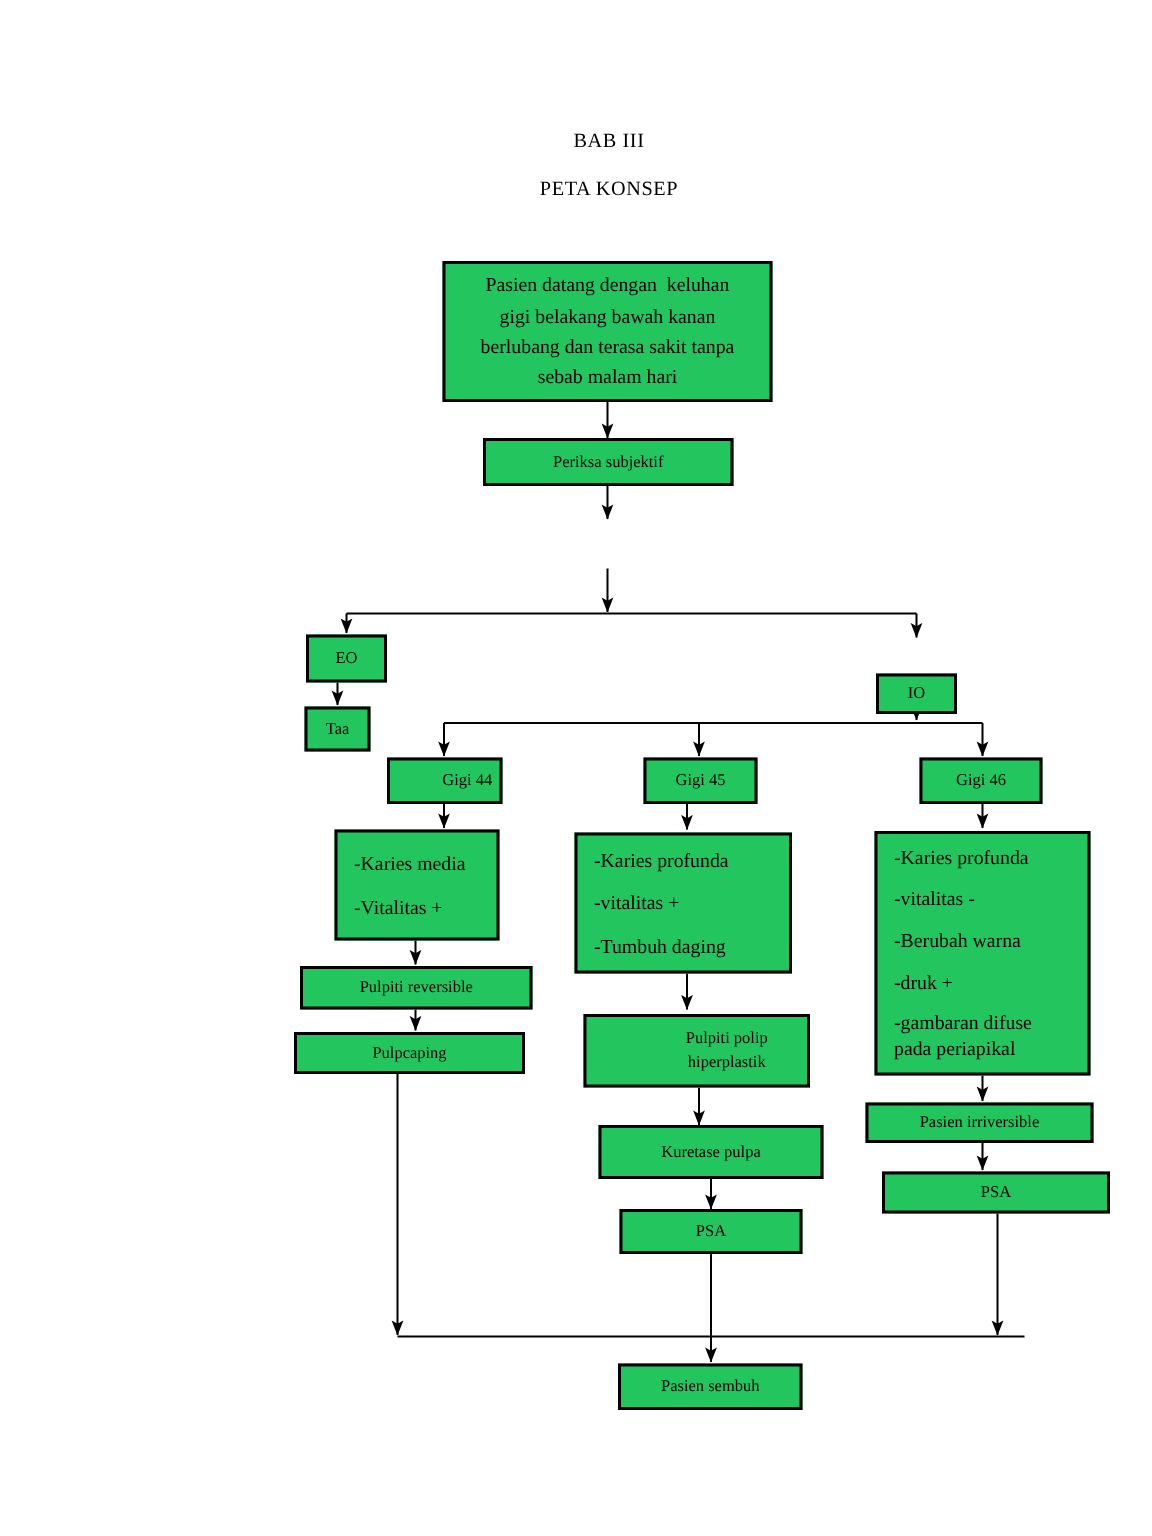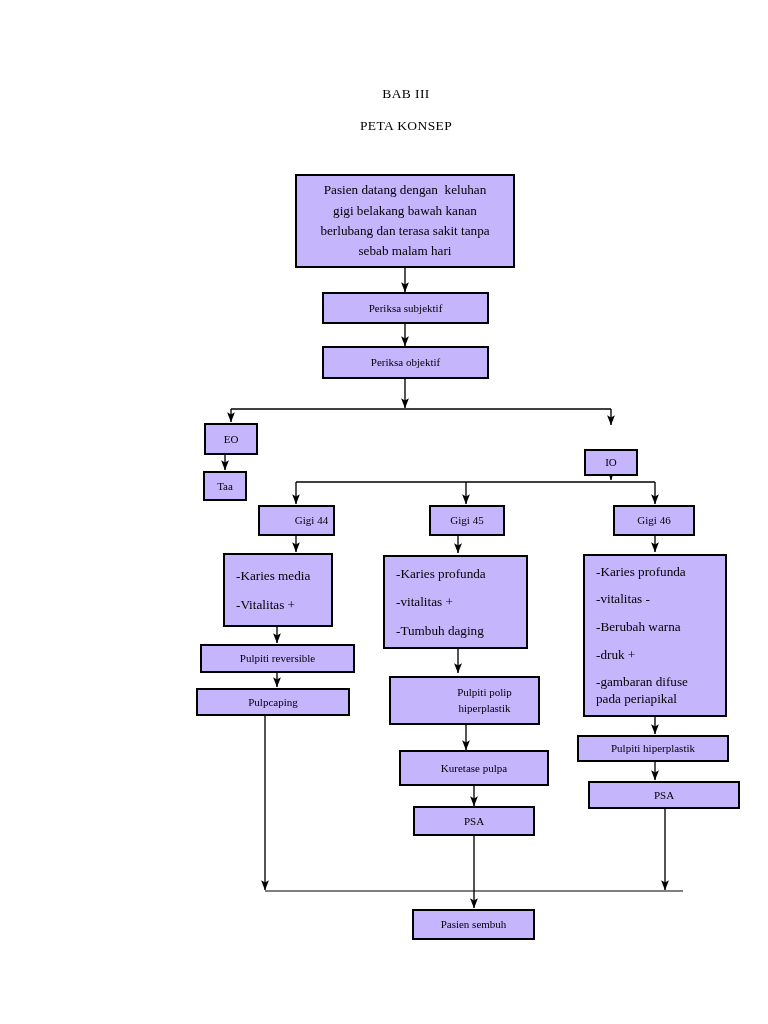--- a/index.html
+++ b/index.html
@@ -37,21 +37,21 @@
     position: absolute;
     text-align: center;
     font-size: 13.5px;
     letter-spacing: 0.4px;
     white-space: nowrap;
   }
 
   .node {
     position: absolute;
     box-sizing: border-box;
-    background: #c4b5fd;
+    background: #22c55e;
     border: 2.2px solid #000000;
     display: flex;
     flex-direction: column;
     justify-content: center;
     z-index: 2;
   }
 
   .node.center {
     align-items: center;
     text-align: center;
@@ -173,23 +173,20 @@
     <div class="line">Pasien datang dengan  keluhan</div>
     <div class="line">gigi belakang bawah kanan</div>
     <div class="line">berlubang dan terasa sakit tanpa</div>
     <div class="line">sebab malam hari</div>
   </div>
 
   <div class="node center" style="left:322px; top:292px; width:167px; height:32px;">
     <div class="line">Periksa subjektif</div>
   </div>
 
-  <div class="node center" style="left:322px; top:346px; width:167px; height:33px;">
-    <div class="line">Periksa objektif</div>
-  </div>
 
   <div class="node center" style="left:204px; top:423px; width:54px; height:32px;">
     <div class="line">EO</div>
   </div>
 
   <div class="node center" style="left:584px; top:449px; width:54px; height:27px;align-items:center;">
     <div class="line">IO</div>
   </div>
 
   <div class="node center" style="left:203px; top:471px; width:44px; height:30px;">
@@ -243,21 +240,21 @@
 
   <div class="node center" style="left:399px; top:750px; width:150px; height:36px;">
     <div class="line">Kuretase pulpa</div>
   </div>
 
   <div class="node center" style="left:413px; top:806px; width:122px; height:30px;">
     <div class="line">PSA</div>
   </div>
 
   <div class="node center" style="left:577px; top:735px; width:152px; height:27px;">
-    <div class="line">Pulpiti hiperplastik</div>
+    <div class="line">Pasien irriversible</div>
   </div>
 
   <div class="node center" style="left:588px; top:781px; width:152px; height:28px;">
     <div class="line">PSA</div>
   </div>
 
   <div class="node center" style="left:412px; top:909px; width:123px; height:31px;">
     <div class="line">Pasien sembuh</div>
   </div>
 

